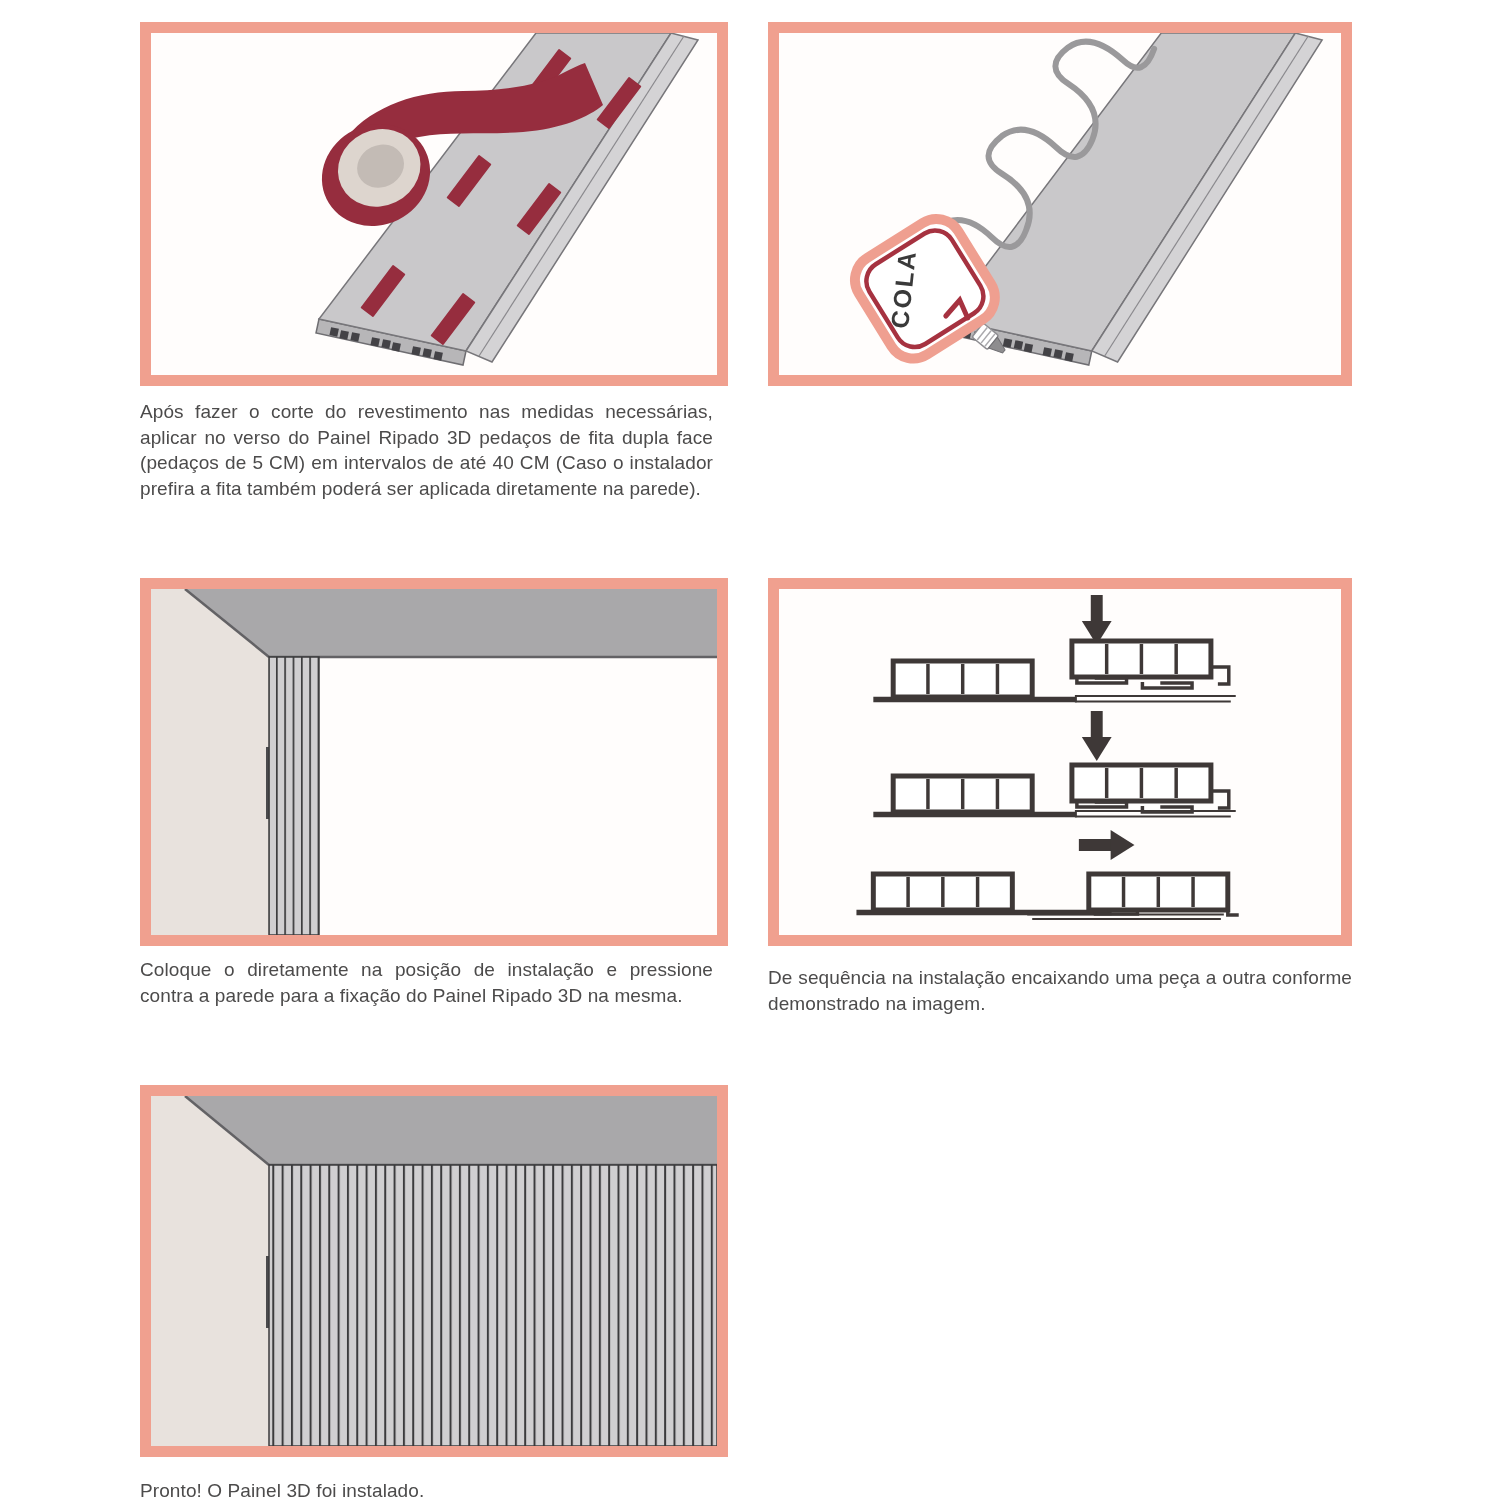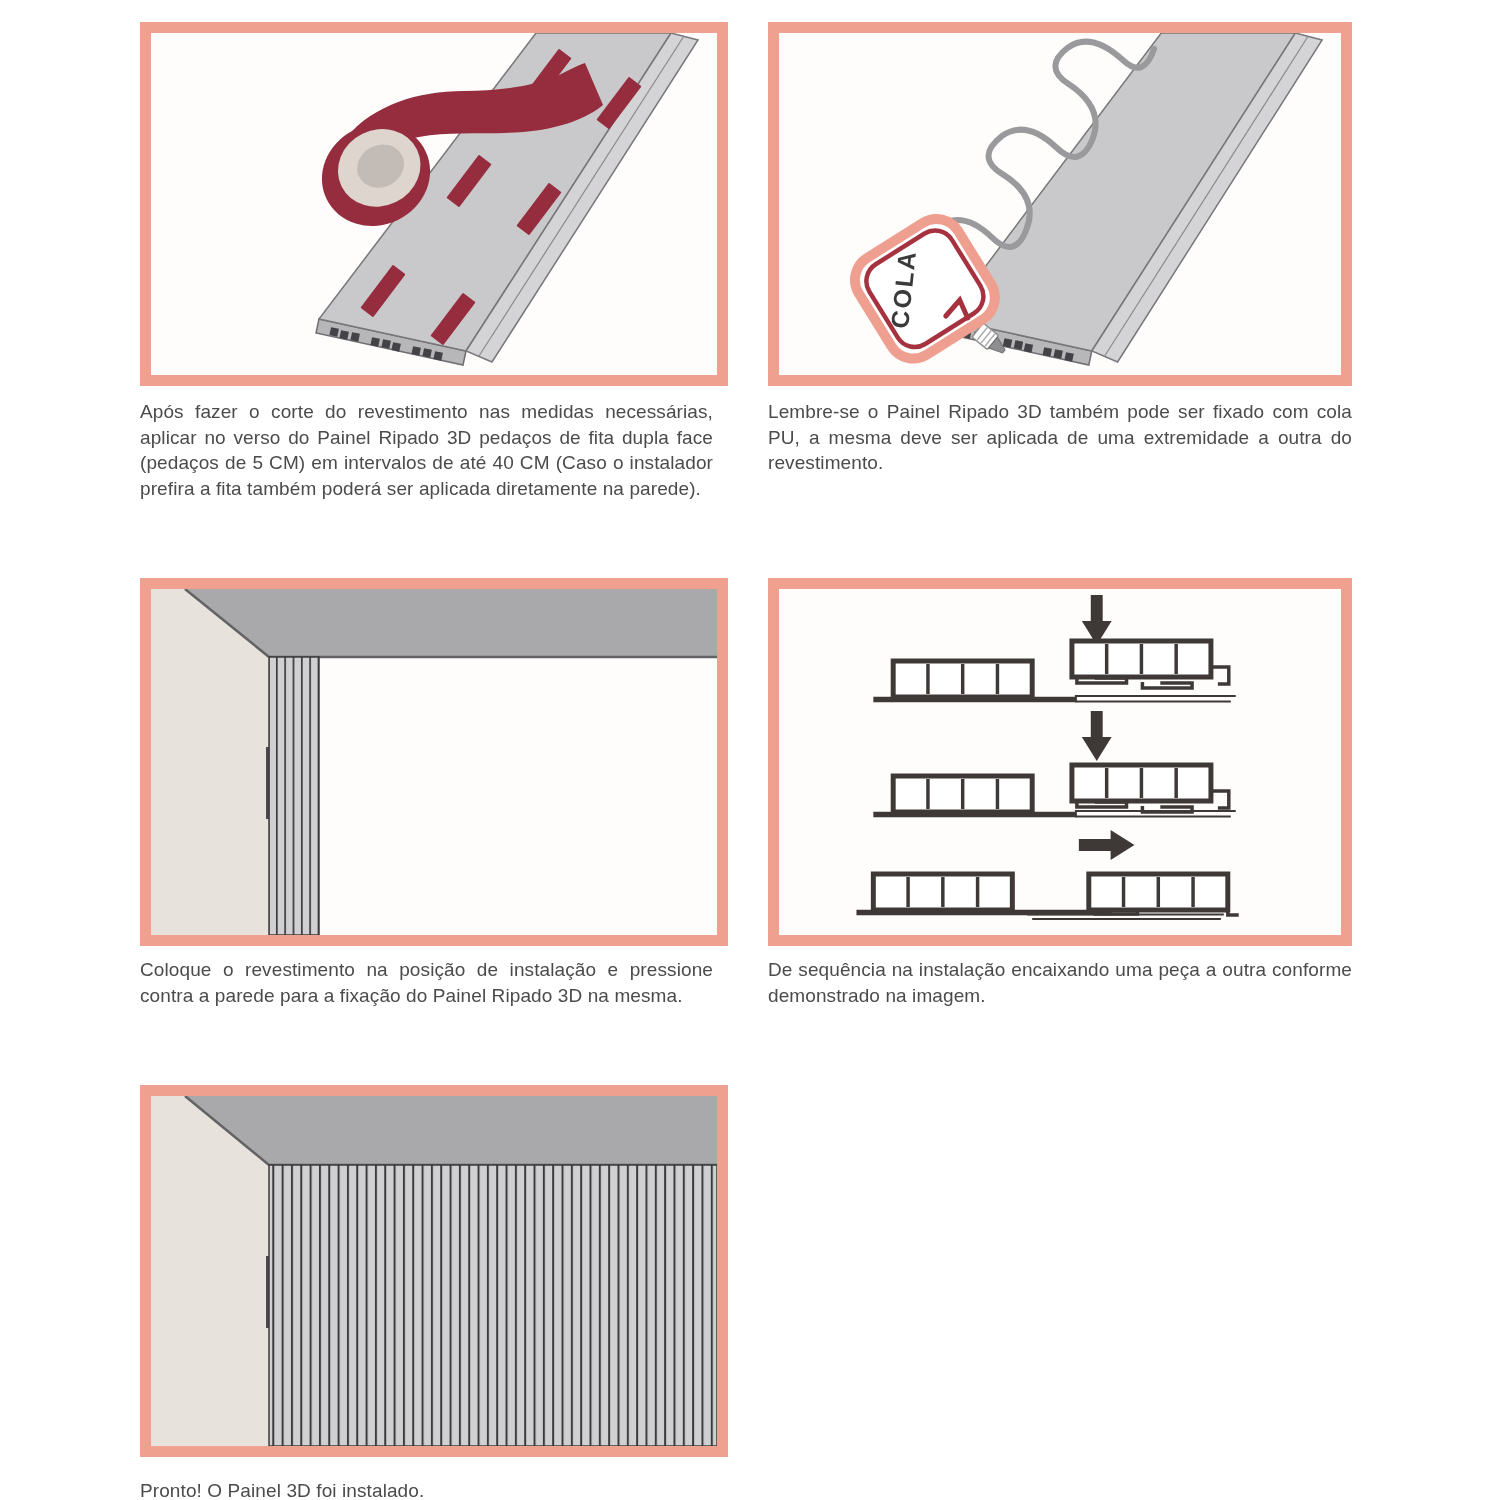--- a/index.html
+++ b/index.html
@@ -19,21 +19,21 @@
   #step-2{left:768px;top:22px;width:584px;}
   #step-2 .frame{height:364px;}
   #step-2 .caption{margin-top:13px;width:100%;}
 
   #step-3{left:140px;top:578px;width:588px;}
   #step-3 .frame{height:368px;}
   #step-3 .caption{margin-top:11px;width:573px;}
 
   #step-4{left:768px;top:578px;width:584px;}
   #step-4 .frame{height:368px;}
-  #step-4 .caption{margin-top:11px;width:100%;}
+  #step-4 .caption{margin-top:19px;width:100%;}
 
   #step-5{left:140px;top:1085px;width:588px;}
   #step-5 .frame{height:372px;}
   #step-5 .caption{margin-top:21px;width:573px;}
 
   
   .plank-face{fill:var(--plank-gray);stroke:var(--line-gray);stroke-width:1.5;}
   .plank-rail{fill:#d4d3d5;stroke:var(--line-gray);stroke-width:1.5;}
   .plank-end{fill:#b7b6b8;stroke:#6f6e72;stroke-width:1.5;}
   .tooth{fill:#434246;}
@@ -189,21 +189,20 @@
             <line x1="-8" y1="16" x2="8" y2="16" stroke="#aaa9ad" stroke-width="1.5"></line>
             <polygon class="nozzle-tip" points="-7,20 7,20 2,34 -2,34"></polygon>
           </g>
           <rect class="tube-outer" x="-62" y="-58" width="118" height="114" rx="26" transform="rotate(-32)"></rect>
           <rect class="tube-inner" x="-52" y="-48" width="98" height="94" rx="20" transform="rotate(-32)"></rect>
           <text class="tube-text" text-anchor="middle" transform="translate(-16,2) rotate(-84)" x="0" y="0">COLA</text>
           <path class="tube-chevron" d="M 18,28 L 32,12 L 40,30"></path>
         </g>
       </svg>
     </div>
-    <p class="caption">Lembre-se o Painel Ripado 3D também pode ser fixado com cola PU, a mesma deve ser aplicada de uma extremidade a outra do revestimento.</p>
   </section>
 
   <section class="step" id="step-3">
     <div class="frame">
       <svg viewBox="0 0 566 346" preserveAspectRatio="none">
         <defs>
           <pattern id="slatS" width="8.33" height="10" patternUnits="userSpaceOnUse">
             <rect width="8.33" height="10" style="fill:var(--slat-gray);"></rect>
             <rect width="1.7" height="10" fill="#3b3b3d"></rect>
           </pattern>
@@ -213,21 +212,21 @@
           <polygon class="ceiling" points="34,0 566,0 566,68 118,68"></polygon>
           <line class="edge-line" x1="34" y1="0" x2="118" y2="68"></line>
           <line class="edge-line" x1="118" y1="68" x2="566" y2="68"></line>
           <line class="wall-tick" x1="116.5" y1="158" x2="116.5" y2="230"></line>
         </g>
         <g>
           <rect class="slat-box" x="118" y="68" width="50" height="278" fill="url(#slatS)"></rect>
         </g>
       </svg>
     </div>
-    <p class="caption">Coloque o revestimento na posição de instalação e pressione contra a parede para a fixação do Painel Ripado 3D na mesma.</p>
+    <p class="caption">Coloque o diretamente na posição de instalação e pressione contra a parede para a fixação do Painel Ripado 3D na mesma.</p>
   </section>
 
   <section class="step" id="step-4">
     <div class="frame">
       <svg viewBox="0 0 566 346" preserveAspectRatio="none">
         <defs>
           <g id="prof">
             <rect class="seq-box" x="0" y="0" width="140" height="36"></rect>
             <line class="seq-div" x1="35" y1="3" x2="35" y2="33"></line>
             <line class="seq-div" x1="70" y1="3" x2="70" y2="33"></line>

